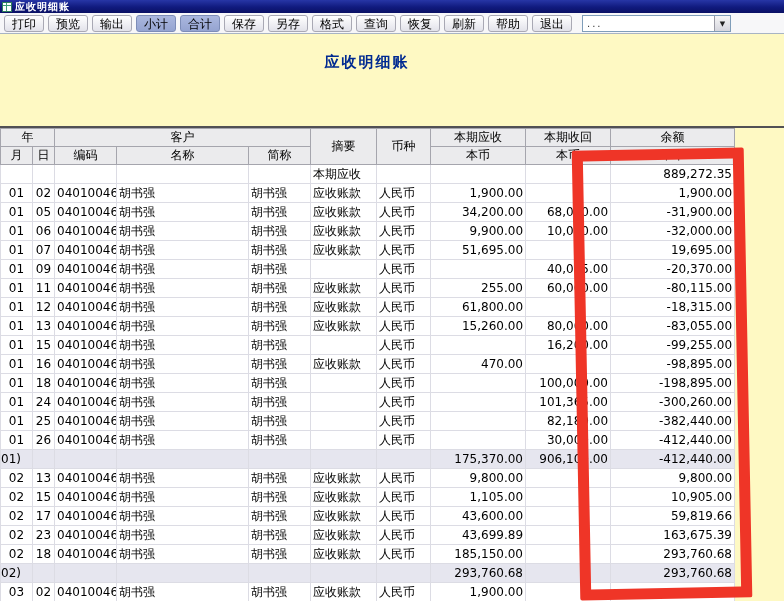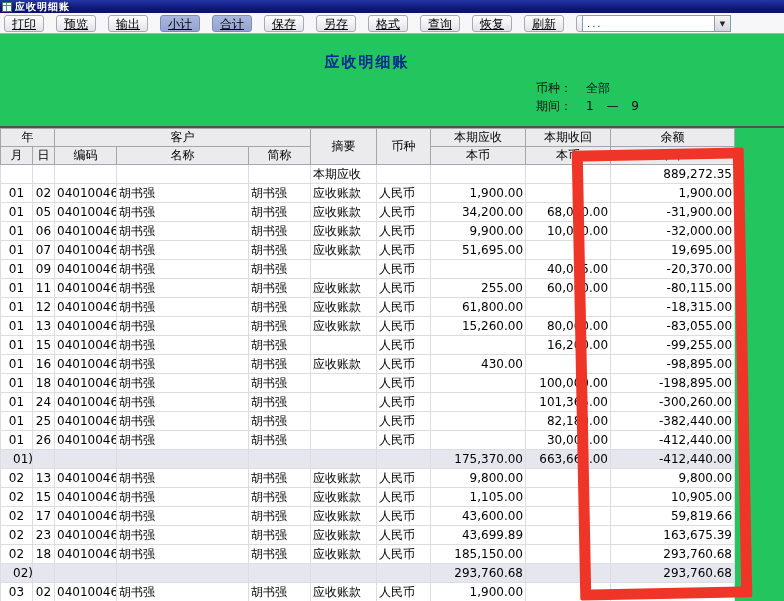--- a/index.html
+++ b/index.html
@@ -1,32 +1,32 @@
 <!DOCTYPE html>
 <html><head>
 <meta charset="utf-8">
 <style>
   * { margin:0; padding:0; box-sizing:border-box; }
   html,body { background:#fff; }
   body { font-family:"DejaVu Sans","Liberation Sans",sans-serif; font-size:12px; color:#000; }
-  #app { position:relative; width:784px; height:601px; overflow:hidden; background:#22c55e; }
+  #app { position:relative; width:784px; height:601px; overflow:hidden; background:#fef9c3; }
 
   
   .titlebar { position:absolute; left:0; top:0; width:784px; height:13px;
     background:linear-gradient(180deg,#2736a6 0%, #101a7e 55%, #0a1164 100%);
     display:flex; align-items:center; padding-left:2px; }
   .wicon { width:10px; height:10px; margin-right:3px; background:#fff; border:1px solid #2e7d5b; position:relative; }
   .wicon::before { content:""; position:absolute; left:0; top:2px; width:8px; height:1px; background:#3f9e77; }
   .wicon::after { content:""; position:absolute; left:3px; top:0; width:1px; height:8px; background:#3f9e77; }
   .wtitle { color:#fff; font-weight:bold; font-size:10px; letter-spacing:1px; line-height:12px; }
 
   
   .toolbar { position:absolute; left:0; top:13px; width:784px; height:21px; background:#f7f7f9;
     border-bottom:1px solid #a8b4c4; display:flex; align-items:center; }
-  .btns { display:flex; gap:12px; padding-left:4px;text-decoration:underline; }
+  .btns { display:flex; gap:4px; padding-left:4px; }
   .tbtn { font-family:inherit; font-size:12px; line-height:14px; padding:1px 7px; height:17px;
     background:linear-gradient(180deg,#ffffff,#e2e2ea); border:1px solid #a9a9b4; border-radius:3px; color:#000; cursor:pointer; }
   .tbtn.active { background:linear-gradient(180deg,#aab7de,#95a4d1); border-color:#7d8db8;text-align:center; }
   .combo { position:absolute; left:582px; top:2px; width:149px; height:17px; background:#fff;
     border:1px solid #7f9db9; display:flex; align-items:center; }
   .combo-text { flex:1; padding-left:4px; font-size:10px; color:#333; letter-spacing:2px; line-height:15px; }
   .combo-btn { width:16px; height:15px; background:linear-gradient(180deg,#f6f6f6,#d6d6de);
     border-left:1px solid #9a9aa4; font-size:7px; color:#222; display:flex; align-items:center; justify-content:center; cursor:pointer; }
 
   
@@ -43,21 +43,21 @@
   .grid { position:absolute; left:0; top:128px; width:734px; table-layout:fixed;
     border-collapse:collapse; background:#fff; }
   .grid th { font-weight:normal; font-size:12px; height:18px; background:#ebebed;
     border:1px solid #a5a5ad; text-align:center; padding:0; }
   .grid td { height:18px; line-height:18px; border:1px solid #dcdce4; padding:0 2px;
     white-space:nowrap; overflow:hidden; }
   .c-center { text-align:center; }
   .c-left { text-align:left; padding-left:3px; }
   .c-num { text-align:right; padding-right:5px; }
   tr.subtotal td { background:#e6e6ef; }
-  td.sublabel { text-align:left; padding-left:12px; }
+  td.sublabel { text-align:left; padding-left:0; }
 
   
   .redrect { position:absolute; left:576px; top:149px; width:172px; height:450px;
     border:11px solid #ef3527; border-radius:2px; transform:rotate(-1.1deg); z-index:20; pointer-events:none; }
 </style>
 </head>
 <body>
 
 <div id="app">
 
@@ -83,30 +83,20 @@
         <button class="tbtn">退出</button>
       </div>
     <div class="combo">
       <span class="combo-text">...</span>
       <span class="combo-btn">▼</span>
     </div>
   </div>
 
   <div class="page-title">应收明细账</div>
 
-  <div class="filters">
-    <div class="filter-row">
-      <span class="filter-label">币种：</span>
-      <span class="filter-value">全部</span>
-    </div>
-    <div class="filter-row">
-      <span class="filter-label">期间：</span>
-      <span class="filter-value period">1 — 9</span>
-    </div>
-  </div>
 
   <div class="topline"></div>
 
   <table class="grid">
     <colgroup>
       <col style="width:32px">
         <col style="width:22px">
         <col style="width:62px">
       <col style="width:132px">
         <col style="width:62px">
@@ -259,21 +249,21 @@
           <td class="c-num">-99,255.00</td>
         </tr>
         <tr>
           <td class="c-center">01</td>
           <td class="c-center">16</td>
           <td class="c-center">04010046</td>
           <td class="c-left">胡书强</td>
           <td class="c-left">胡书强</td>
           <td class="c-left">应收账款</td>
           <td class="c-left">人民币</td>
-          <td class="c-num">430.00</td>
+          <td class="c-num">470.00</td>
           <td class="c-num"></td>
           <td class="c-num">-98,895.00</td>
         </tr>
         <tr>
           <td class="c-center">01</td>
           <td class="c-center">18</td>
           <td class="c-center">04010046</td>
           <td class="c-left">胡书强</td>
           <td class="c-left">胡书强</td>
           <td class="c-left"></td>
@@ -320,21 +310,21 @@
         </tr>
         <tr class="subtotal">
           <td class="c-center sublabel">01)</td>
           <td class="c-center"></td>
           <td class="c-center"></td>
           <td class="c-left"></td>
           <td class="c-left"></td>
           <td class="c-left"></td>
           <td class="c-left"></td>
           <td class="c-num">175,370.00</td>
-          <td class="c-num">663,660.00</td>
+          <td class="c-num">906,100.00</td>
           <td class="c-num">-412,440.00</td>
         </tr>
         <tr>
           <td class="c-center">02</td>
           <td class="c-center">13</td>
           <td class="c-center">04010046</td>
           <td class="c-left">胡书强</td>
           <td class="c-left">胡书强</td>
           <td class="c-left">应收账款</td>
           <td class="c-left">人民币</td>

